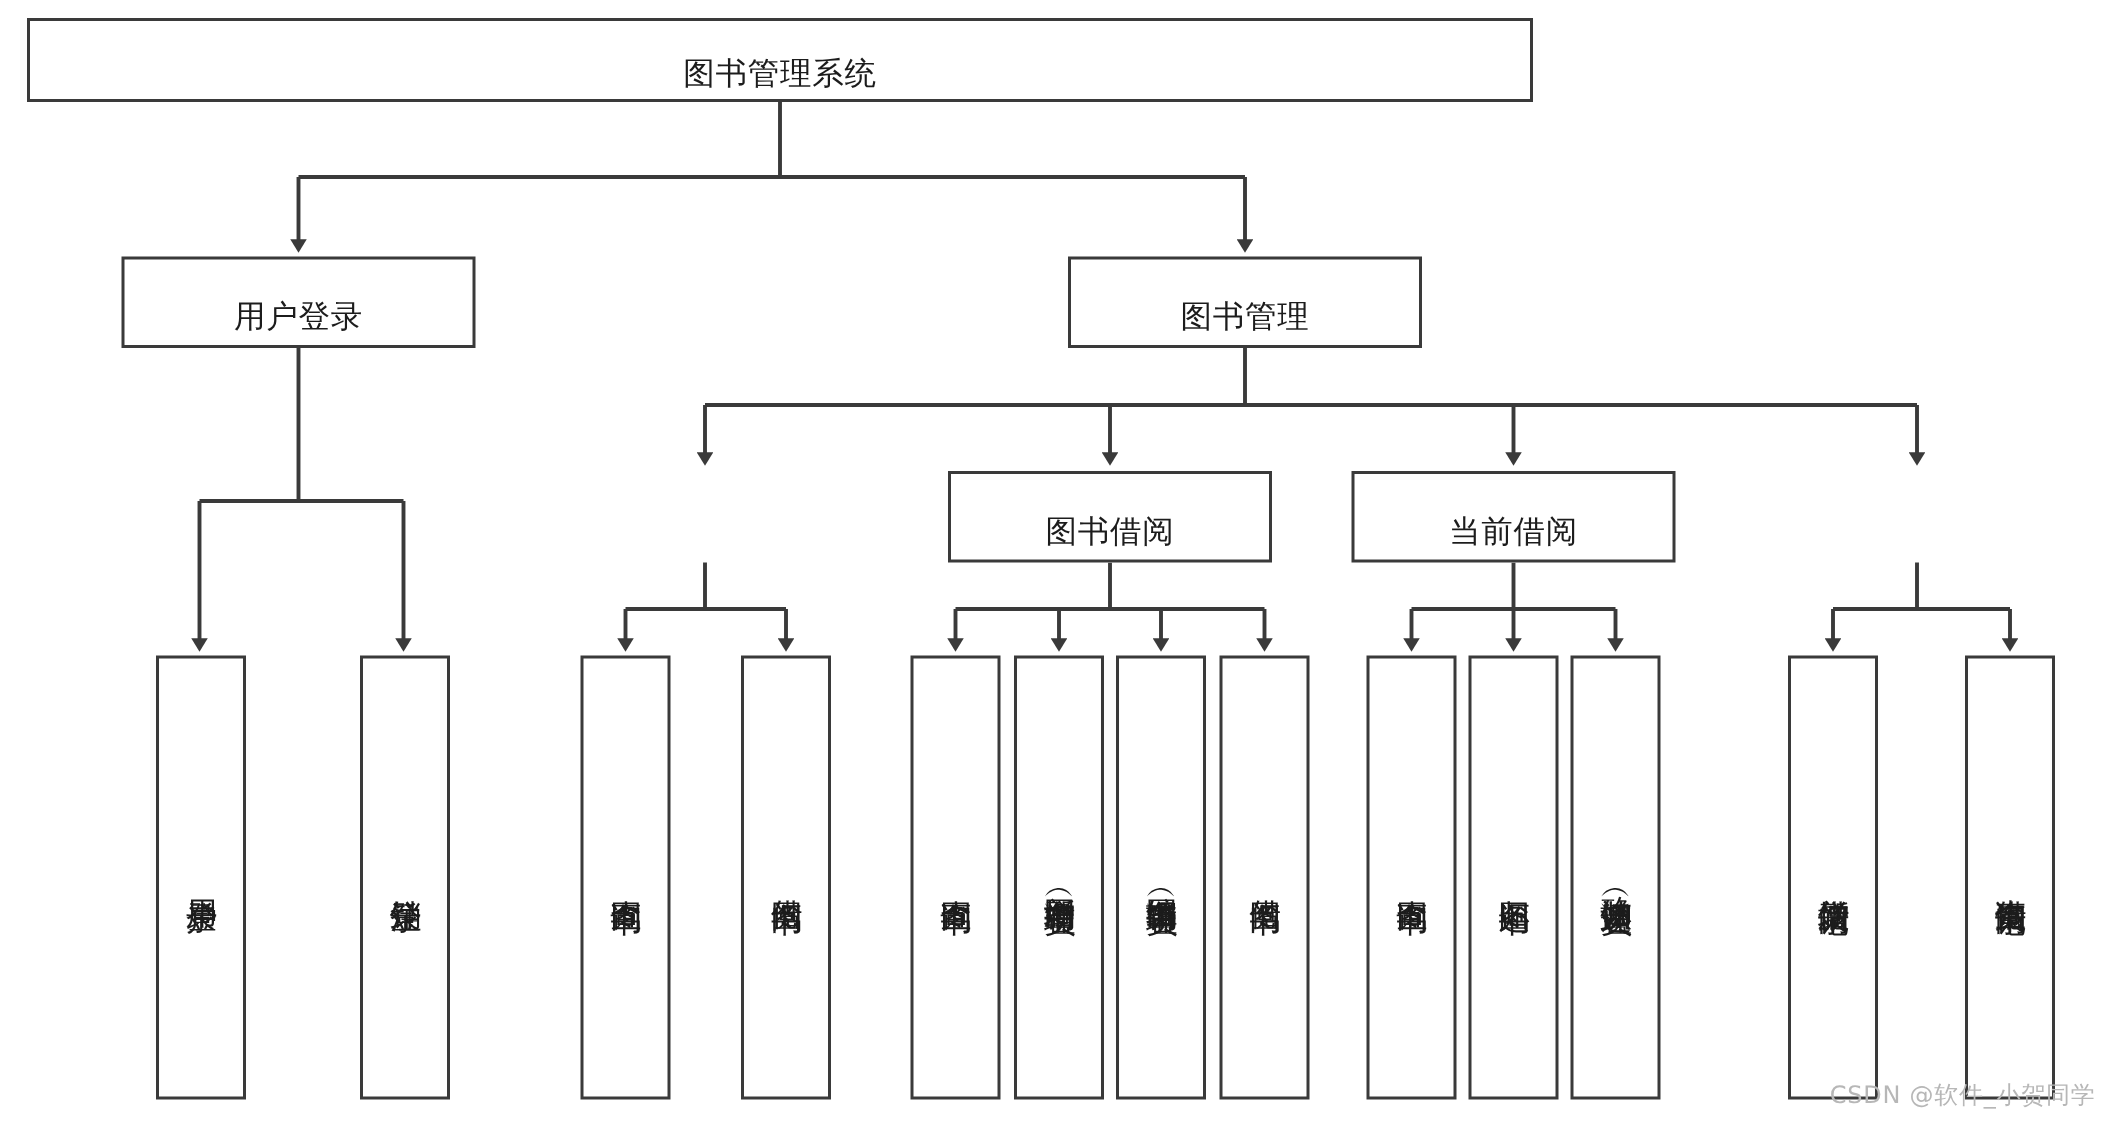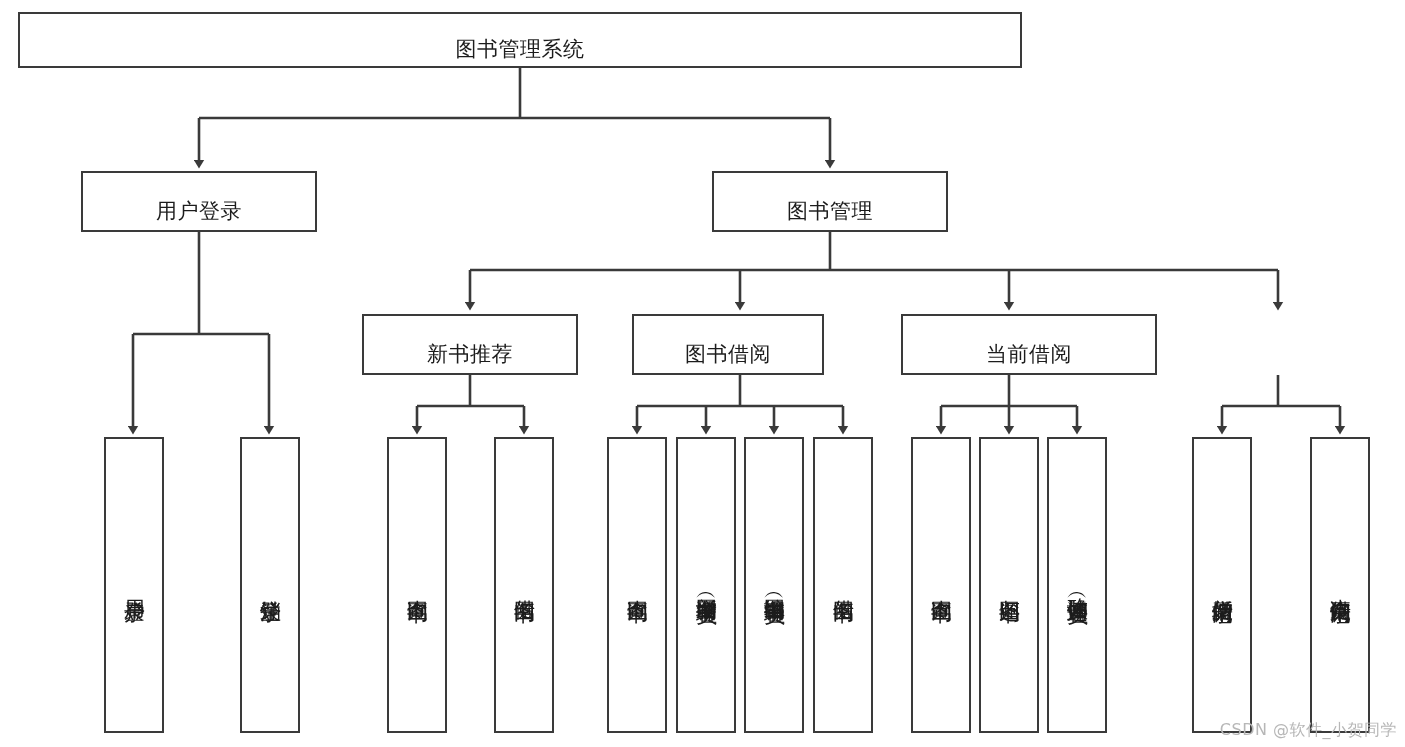--- a/index.html
+++ b/index.html
@@ -124,27 +124,24 @@
     <span class="node-label">图书管理系统</span>
   </div>
 
   <div class="node node-h" style="left:81px; top:171px; width:236px; height:61px;">
     <span class="node-label">用户登录</span>
   </div>
   <div class="node node-h" style="left:712px; top:171px; width:236px; height:61px;text-align:right;">
     <span class="node-label">图书管理</span>
   </div>
 
-  <div class="node node-h" style="left:362px; top:314px; width:216px; height:61px;">
-    <span class="node-label">新书推荐</span>
-  </div>
-  <div class="node node-h" style="left:632px; top:314px; width:192px; height:61px;justify-content:center;">
+  <div class="node node-h" style="left:632px; top:314px; width:216px; height:61px;justify-content:center;">
     <span class="node-label">图书借阅</span>
   </div>
-  <div class="node node-h" style="left:901px; top:314px; width:256px; height:61px;">
+  <div class="node node-h" style="left:901px; top:314px; width:216px; height:61px;">
     <span class="node-label">当前借阅</span>
   </div>
 
   <div class="node node-v" style="left:104px; top:437px; width:60px; height:296px;">
     <span class="node-label">用户登录</span>
   </div>
   <div class="node node-v" style="left:240px; top:437px; width:60px; height:296px;">
     <span class="node-label">注销登录</span>
   </div>
 

